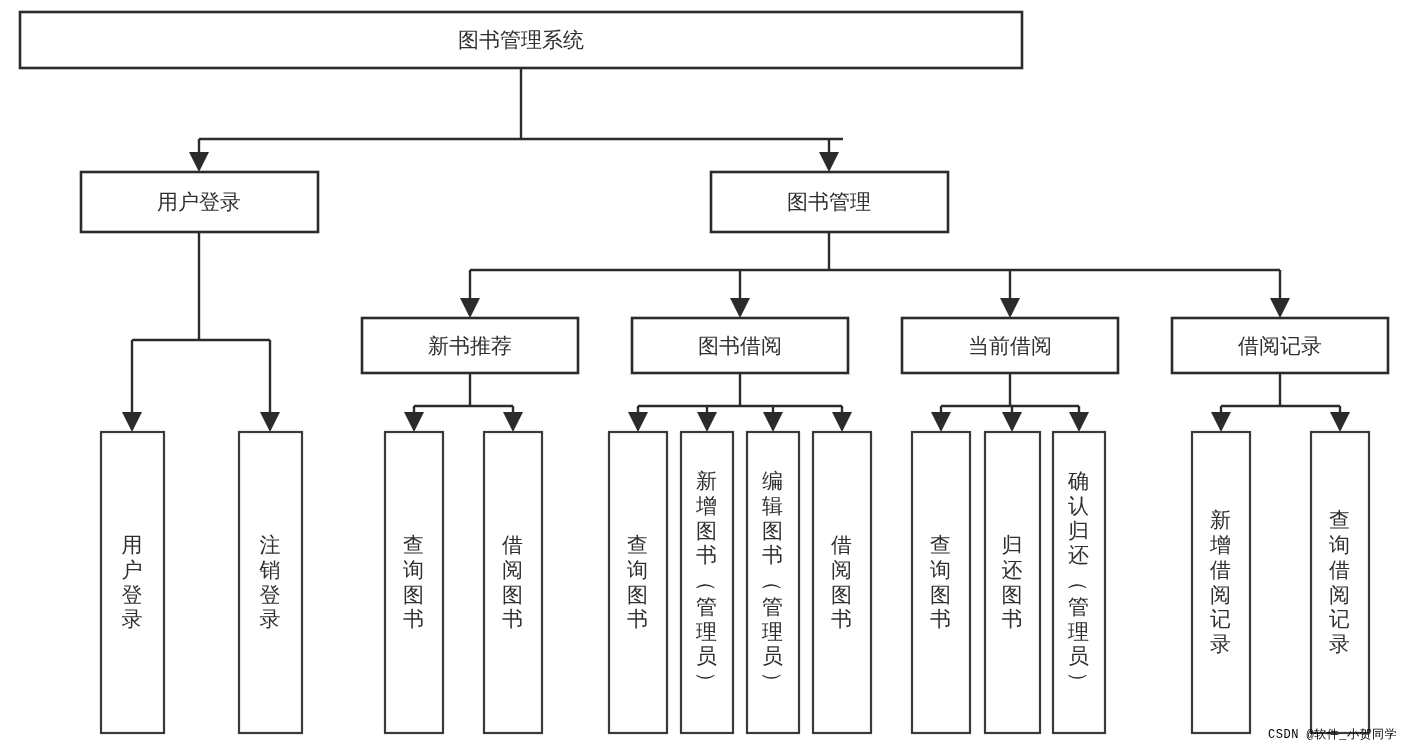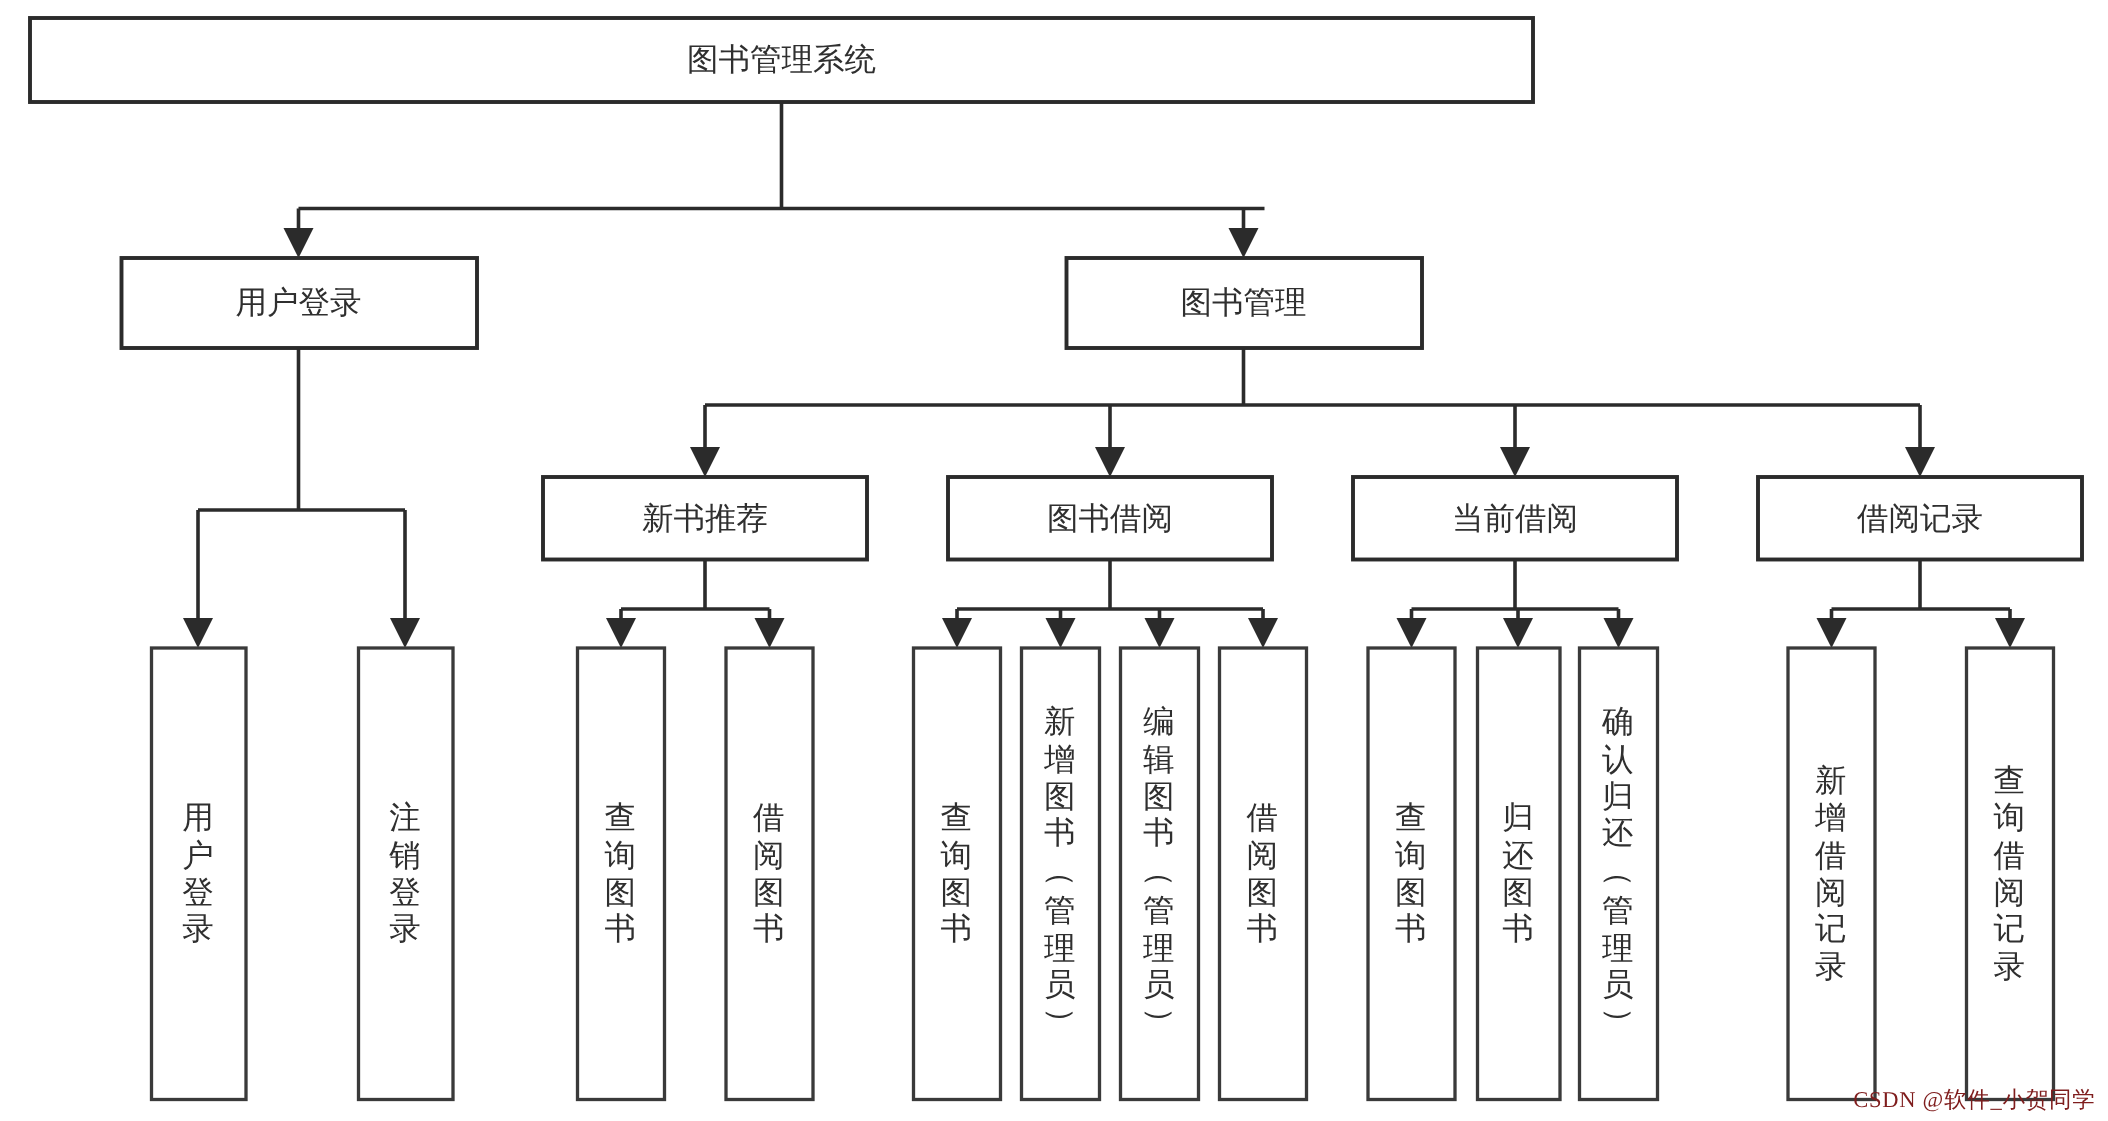--- a/index.html
+++ b/index.html
@@ -55,23 +55,23 @@
   .leaf-text span{display:block;}
   .leaf-text span.paren{
     display:block;
     transform:rotate(90deg);
     margin:1px 0;
   }
   #watermark{
     position:absolute;
     right:8px;
     bottom:4px;
-    font-family:Liberation Serif, serif;
-    font-size:15px;
-    color:#7f1d1d;
+    font-family:Liberation Mono, monospace;
+    font-size:12px;
+    color:#000000;
     letter-spacing:0.5px;
     white-space:nowrap;
   }
 </style>
 </head>
 <body>
 
 <svg id="diagram" viewBox="0 0 1405 747">
   <defs>
     <marker id="arrow" viewBox="0 0 12 14" refX="6" refY="13" markerWidth="12" markerHeight="14" orient="auto-start-reverse">

